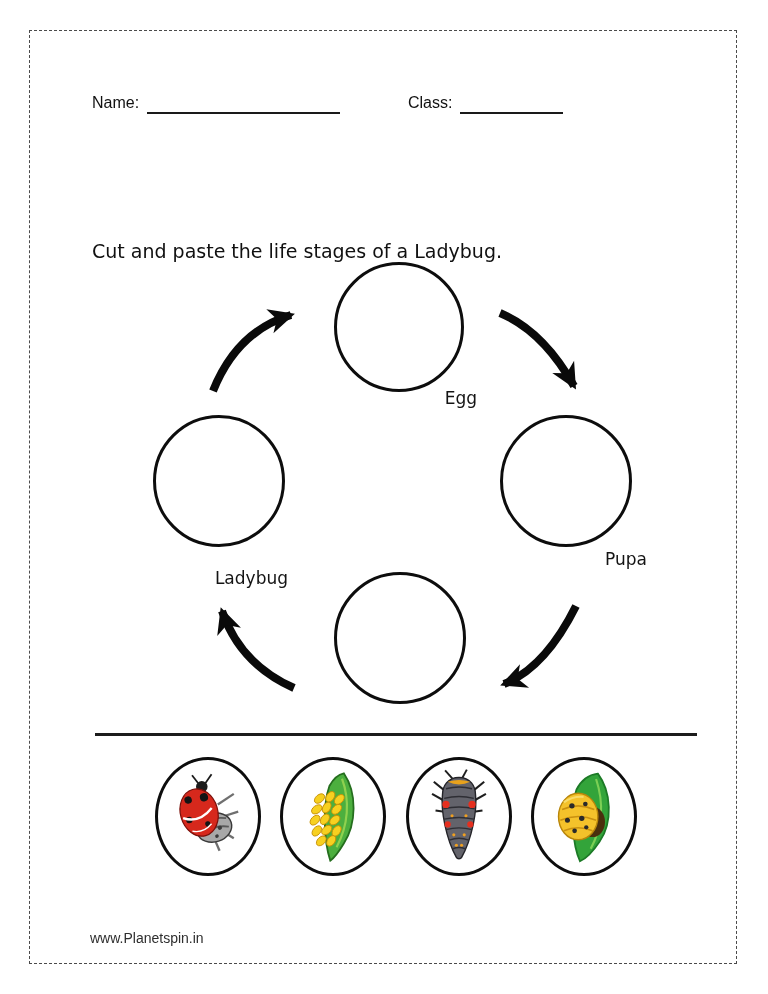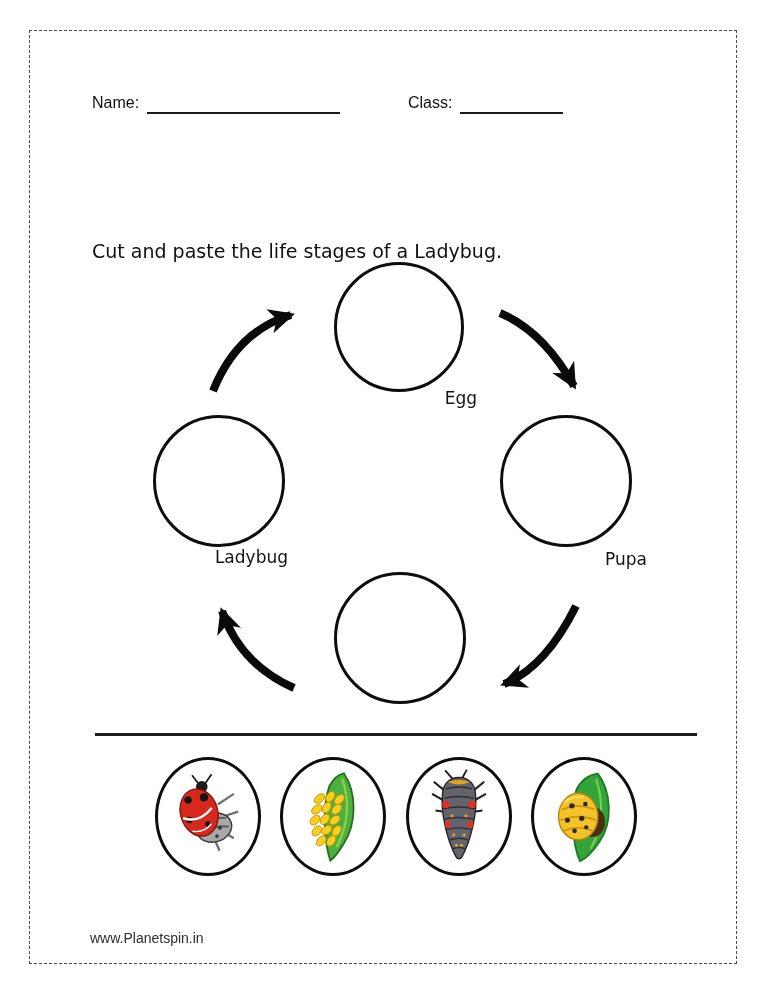--- a/index.html
+++ b/index.html
@@ -27,21 +27,21 @@
   
   .cycle-circle{position:absolute;border:3px solid #0d0d0d;border-radius:50%;background:#fff;}
   #circle-egg{left:334px;top:262px;width:124px;height:124px;}
   #circle-larva{left:500px;top:415px;width:126px;height:126px;}
   #circle-pupa{left:334px;top:572px;width:126px;height:126px;}
   #circle-ladybug{left:153px;top:415px;width:126px;height:126px;}
   .stage-label{position:absolute;width:160px;text-align:right;font-size:17px;color:#141414;}
   #label-egg{left:317px;top:388px;}
   #label-larva{left:487px;top:549px;}
   #label-pupa{left:317px;top:705px;}
-  #label-ladybug{left:128px;top:547px;}
+  #label-ladybug{left:128px;top:568px;}
   #arrows{position:absolute;left:0;top:0;pointer-events:none;}
   
   #separator{position:absolute;left:95px;top:733px;width:602px;height:2.5px;background:#1c1c1c;}
   
   .cutout{position:absolute;border:3.5px solid #0d0d0d;border-radius:50%;background:#fff;
           display:flex;align-items:center;justify-content:center;}
   .cutout{width:100px;height:113px;top:757px;}
   #cutout-ladybug{left:155px;}
   #cutout-eggs{left:280px;}
   #cutout-larva{left:406px;}

